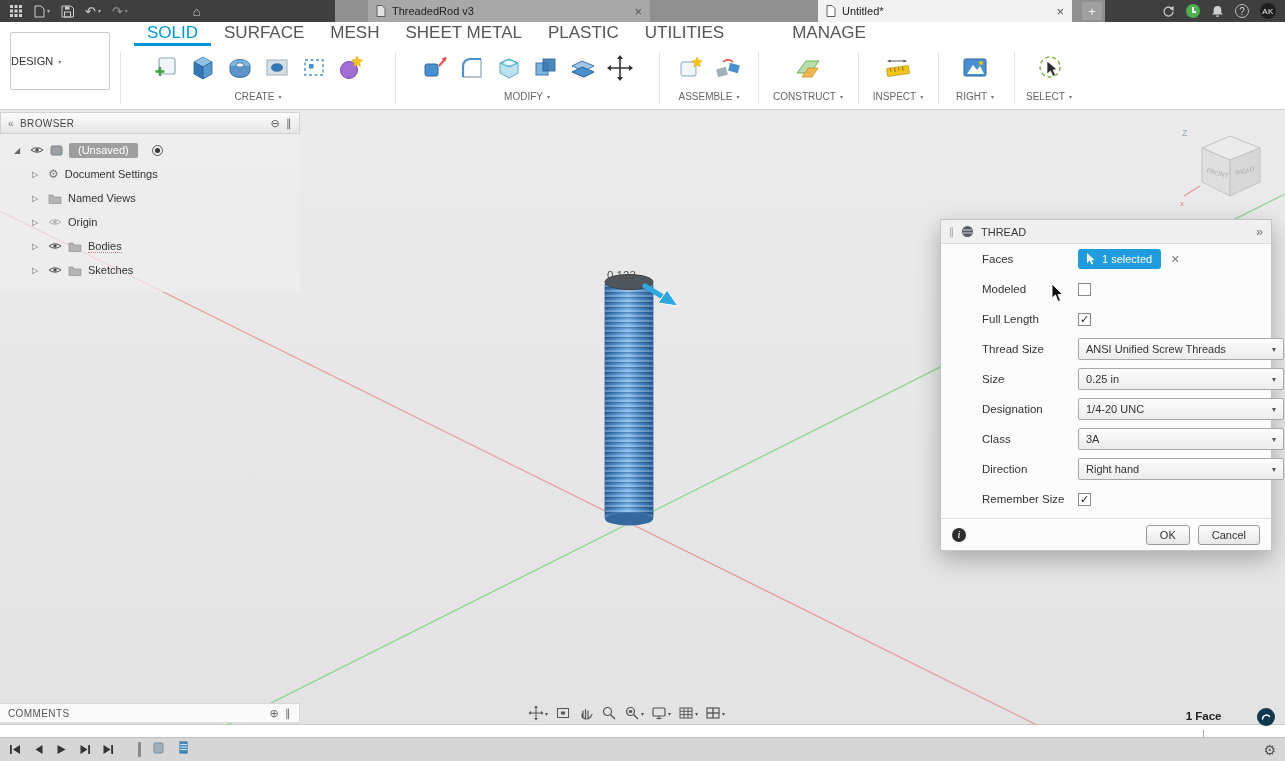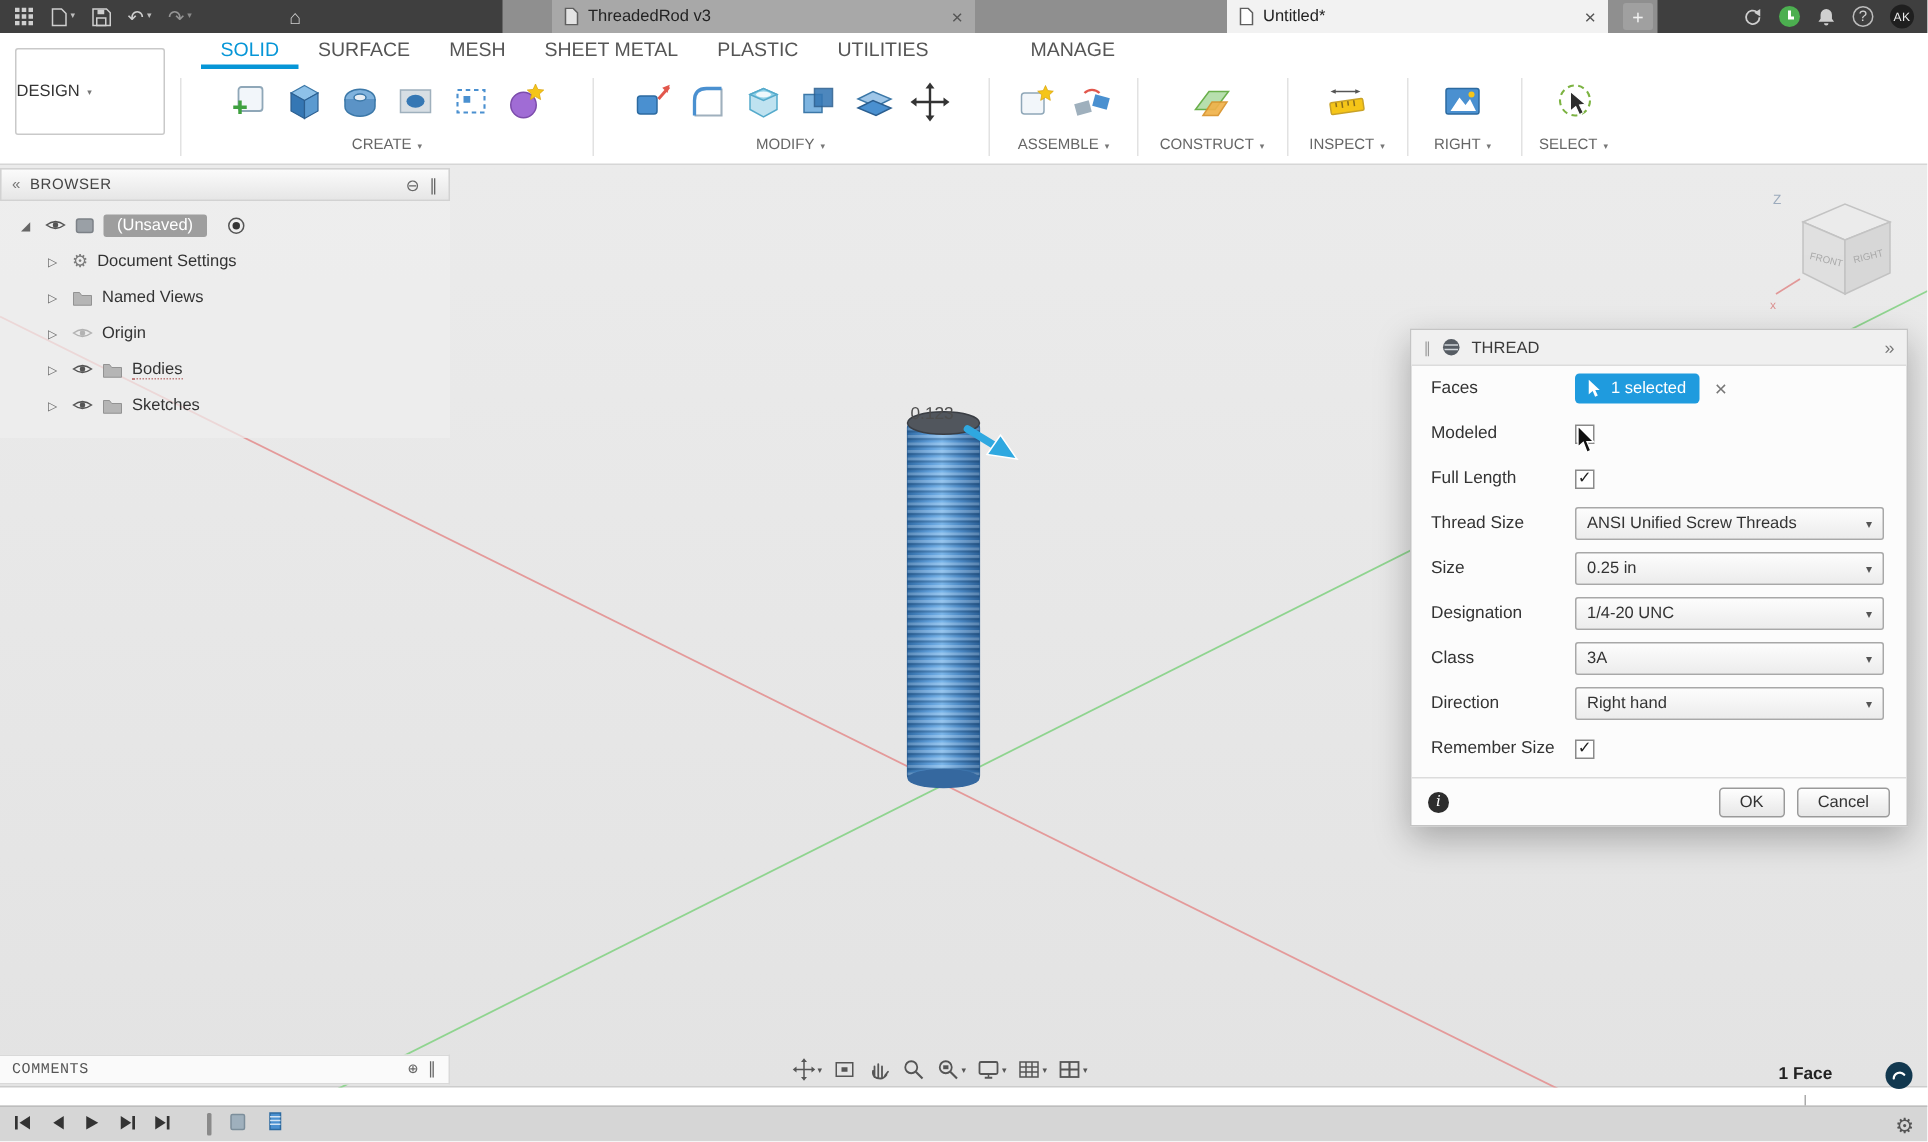--- a/index.html
+++ b/index.html
@@ -29,21 +29,21 @@
   .q-circle { width:14px; height:14px; border-radius:50%; border:1px solid #bdbdbd; font-size:10px;
     display:flex; align-items:center; justify-content:center; color:#cfcfcf; }
 
   
   .ribbon { position:absolute; top:22px; left:0; width:1285px; height:88px; background:#ffffff;
     border-bottom:1px solid #d6d6d6; z-index:39; }
   .design-btn { position:absolute; left:10px; top:10px; width:100px; height:58px; border:1px solid #c9c9c9;
     border-radius:2px; background:#fff; display:flex; align-items:center; gap:5px;
     font-size:11px; color:#333; }
   .rtabs { position:absolute; left:134px; top:0; height:24px; display:flex; align-items:stretch; gap:0; }
-  .rtab { display:flex; align-items:center; padding:0 13px; font-size:13px; color:#555; border-bottom:3px solid transparent; }
+  .rtab { display:flex; align-items:center; padding:0 13px; font-size:17px; color:#555; border-bottom:3px solid transparent; }
   .rtab.active { color:#0696d7; border-bottom-color:#0696d7; }
   .rtab.gap { margin-left:42px; }
   .rgroup { position:absolute; top:26px; height:60px; }
   .gicons { display:flex; align-items:center; justify-content:center; gap:5px; height:40px; }
   .glabel { text-align:center; font-size:10px; color:#666; margin-top:3px; display:flex; gap:4px; justify-content:center; align-items:center; }
   .gcaret { font-size:6px; color:#777; }
   .ticon { width:32px; height:32px; display:flex; align-items:center; justify-content:center; }
   .vsep { position:absolute; top:30px; width:1px; height:52px; background:#e2e2e2; }
 
   
@@ -67,21 +67,21 @@
   .gear-glyph { font-size:12px; color:#7c7c7c; line-height:1; }
   .dotted-u { border-bottom:1px dotted #c08080; }
 
   
   .dialog { position:absolute; left:940px; top:219px; width:332px; background:#fcfcfc;
     border:1px solid #c4c4c4; box-shadow:0 8px 22px rgba(0,0,0,0.28); z-index:20; font-size:11.5px; color:#333; }
   .dhead { height:24px; background:#f0f0f0; border-bottom:1px solid #dcdcdc; display:flex; align-items:center;
     gap:7px; padding:0 8px; font-size:11px; color:#3a3a3a; }
   .dhead .grip { color:#9a9a9a; font-size:10px; }
   .dhead .chev { margin-left:auto; color:#777; font-size:12px; }
-  .drow { display:flex; align-items:center; height:30px; padding:0 13px; }
+  .drow { display:flex; align-items:center; height:30px; padding:0 13px;margin-left:28px; }
   .dlabel { width:96px; flex:none; }
   .dcontrol { flex:1; display:flex; align-items:center; }
   .faces-btn { background:#1f9bde; color:#fff; border-radius:3px; height:20px; display:flex; align-items:center;
     gap:6px; padding:0 9px; font-size:11px; }
   .faces-x { margin-left:10px; color:#777; font-size:14px; line-height:1; }
   .cb { width:13px; height:13px; border:1px solid #8a8a8a; background:#fff; display:flex; align-items:center;
     justify-content:center; font-size:11px; line-height:1; color:#222; }
   .dd { width:206px; height:22px; border:1px solid #a8a8a8; border-radius:2px;
     background:linear-gradient(#fdfdfd,#ececec); display:flex; align-items:center; justify-content:space-between;
     padding:0 7px; font-size:11px; color:#333; }
@@ -89,21 +89,21 @@
   .dfoot { border-top:1px solid #dcdcdc; height:32px; display:flex; align-items:center; padding:0 11px; margin-top:4px; }
   .info-i { width:14px; height:14px; border-radius:50%; background:#2d2d2d; color:#fff;
     font-family:"DejaVu Serif", serif; font-style:italic; font-size:10px; display:flex; align-items:center; justify-content:center; }
   .dbtn { height:20px; padding:0 13px; border:1px solid #9a9a9a; border-radius:3px;
     background:linear-gradient(#fefefe,#e7e7e7); font-size:11px; color:#333; display:flex; align-items:center; margin-left:8px; }
   .dfoot .spacer { flex:1; }
 
   
   .comments-bar { position:absolute; left:0; top:703px; width:300px; height:20px; background:#fafafa;
     border:1px solid #d9d9d9; border-left:none; display:flex; align-items:center; gap:6px; padding:0 8px;
-    font-size:10px; color:#555; letter-spacing:0.4px; z-index:12;font-family:Liberation Mono, monospace; }
+    font-size:10px; color:#555; letter-spacing:0.4px; z-index:12; }
   .cb-right { margin-left:auto; display:flex; gap:6px; color:#666; font-size:11px; }
   .viewnav { position:absolute; left:528px; top:702px; height:22px; display:flex; align-items:center; gap:7px; z-index:12; }
   .vn-item { display:flex; align-items:center; gap:1px; }
   .vn-caret { font-size:6px; color:#555; }
   .statusbar { position:absolute; right:36px; top:710px; display:flex; align-items:center; gap:8px;
     font-size:11.5px; font-weight:bold; color:#222; z-index:12;flex-direction:column; }
   .status-div { width:1px; height:12px; background:#aaa; }
   .assist { position:absolute; right:10px; top:708px; width:18px; height:18px; border-radius:50%;
     background:#12384f; z-index:12; display:flex; align-items:center; justify-content:center; }
   .timeline { position:absolute; left:0; bottom:0; width:1285px; height:24px; background:#d6d6d6;

